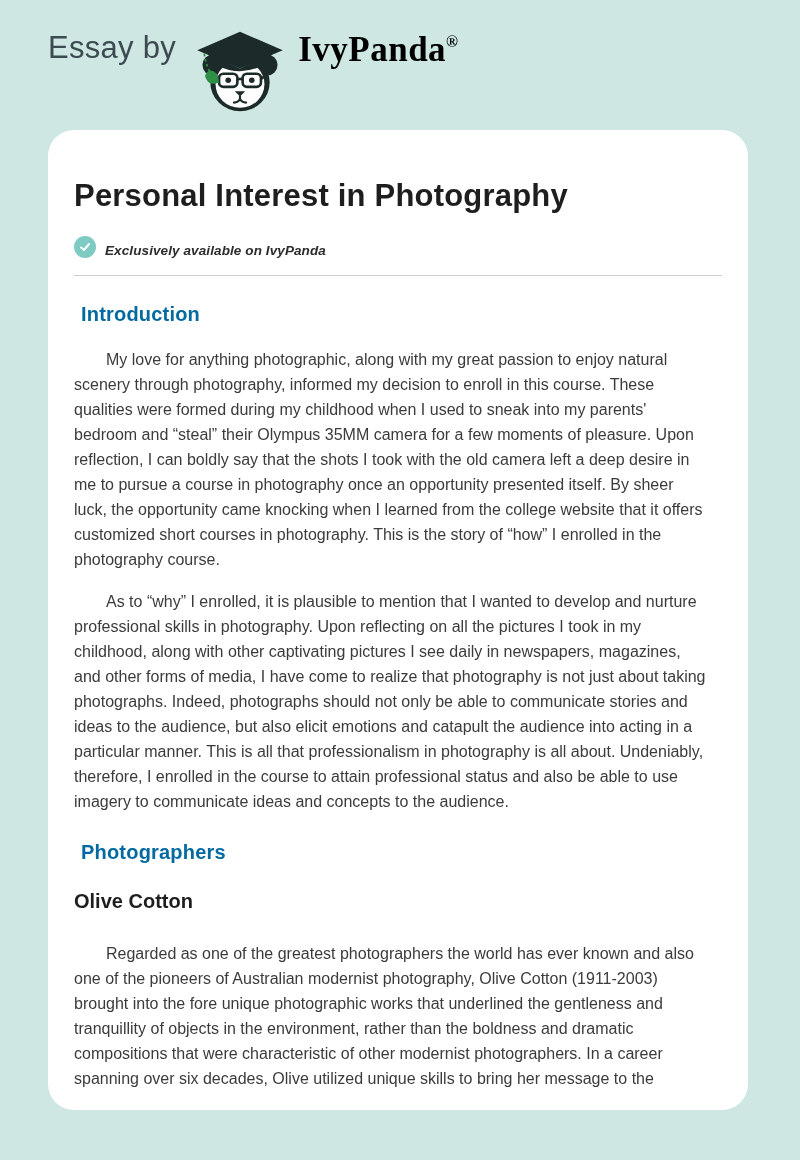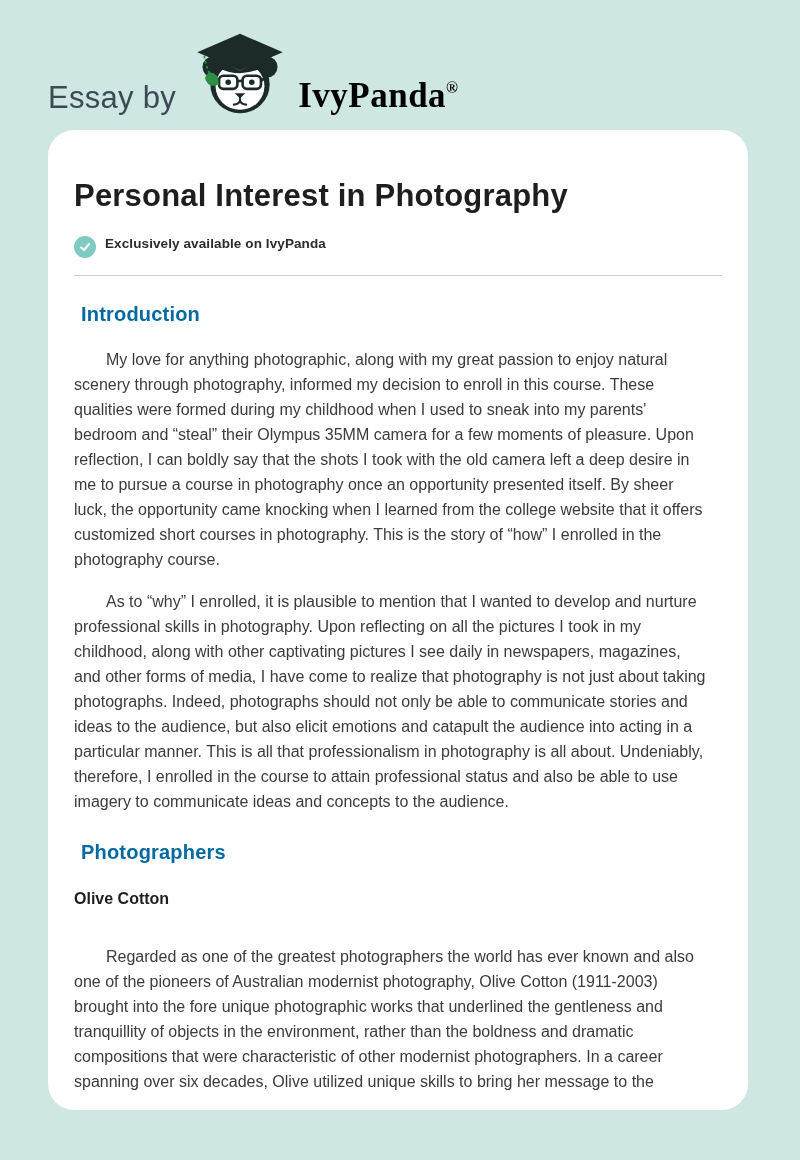--- a/index.html
+++ b/index.html
@@ -11,21 +11,21 @@
     background: #cee7e2;
     font-family: "Liberation Sans", sans-serif;
   }
   .page {
     width: 800px;
     height: 1160px;
   }
   
   .header {
     display: flex;
-    align-items: flex-end;
+    align-items: flex-start;
     padding: 30px 0 0 48px;
     height: 86px;
   }
   .essay-by {
     font-size: 31px;
     color: #3c4a52;
     letter-spacing: 0.3px;
     margin-right: 16px;
   }
   .logo-wrap {
@@ -61,22 +61,23 @@
   }
   .card h1 {
     margin: 12px 0 22px 0;
     font-size: 31px;
     line-height: 1.15;
     color: #1e1e1e;
     letter-spacing: 0.2px;
   }
   .badge-row {
     display: flex;
-    align-items: flex-start;
+    align-items: flex-end;
     margin: 0 0 17px 0;
+    font-style: italic;
   }
   .badge-circle {
     width: 22px;
     height: 22px;
     border-radius: 50%;
     background: #7fcbc4;
     display: flex;
     align-items: center;
     justify-content: center;
     flex: 0 0 auto;
@@ -93,22 +94,22 @@
     border-top: 1px solid #cfcfcf;
     margin: 0;
   }
   .card h2 {
     margin: 27px 0 21px 7px;
     font-size: 20px;
     color: #0369a1;
     letter-spacing: 0.2px;
   }
   .card h3 {
-    margin: 26px 0 36px 0;
-    font-size: 16px;
+    margin: 26px 0 28px 0;
+    font-size: 20px;
     color: #1e1e1e;
   }
   .card p {
     margin: 0 12px 17px 0;
     font-size: 16px;
     line-height: 25px;
     color: #3b3b3b;
     text-indent: 32px;
   }
 </style>

